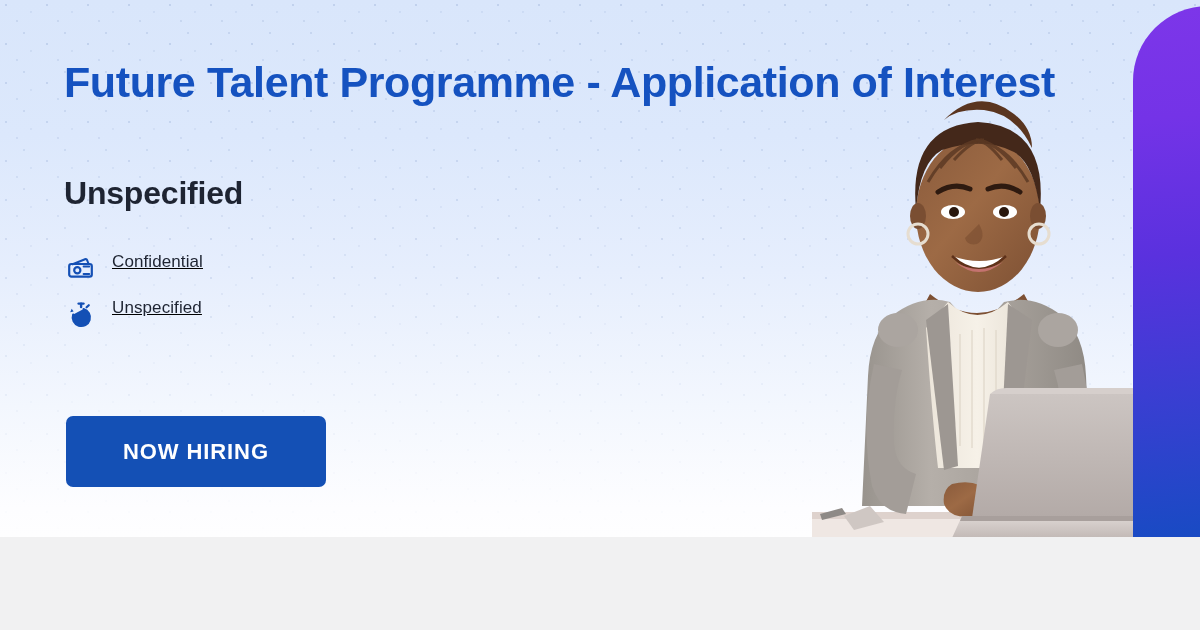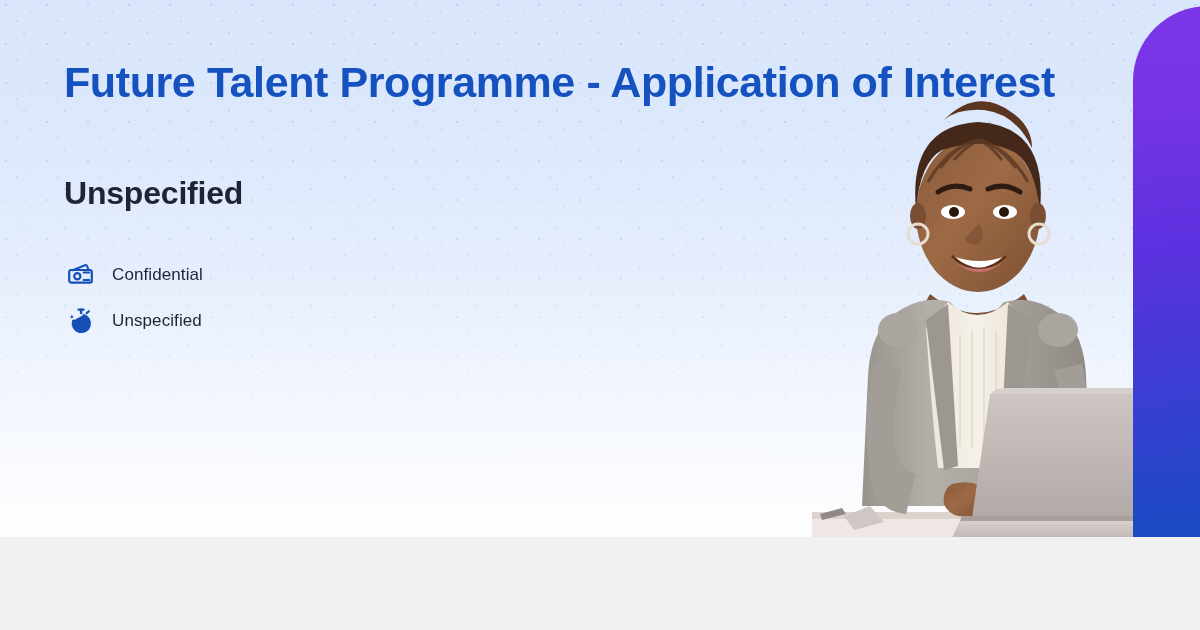--- a/index.html
+++ b/index.html
@@ -79,22 +79,23 @@
 
   
   #meta {
     position: absolute;
     left: 64px;
     top: 252px;
     width: 420px;
   }
   .meta-row {
     display: flex;
-    align-items: center;
+    align-items: flex-start;
     height: 46px;
+    text-decoration: underline;
   }
   .meta-icon {
     width: 34px;
     height: 34px;
     flex: 0 0 34px;
     display: flex;
     align-items: center;
     justify-content: center;
   }
   .meta-icon svg { display: block; }
@@ -299,20 +300,21 @@
             <path d="M12.6 3.6 h4.9" stroke="#1450b5" stroke-width="2.4" stroke-linecap="round"></path>
             <path d="M15.1 3.8 v3.3" stroke="#1450b5" stroke-width="2.4" stroke-linecap="round"></path>
             <path d="M20.6 7.3 l2.2 -2.1" stroke="#1450b5" stroke-width="2.2" stroke-linecap="round"></path>
           </svg>
         </span>
         <span class="meta-label">Unspecified</span>
       </div>
 
     </div>
 
+    <button id="cta">NOW HIRING</button>
 
   </div>
 
   <div id="pill"></div>
 
   <div id="footer">
     
   </div>
 
 </div>

